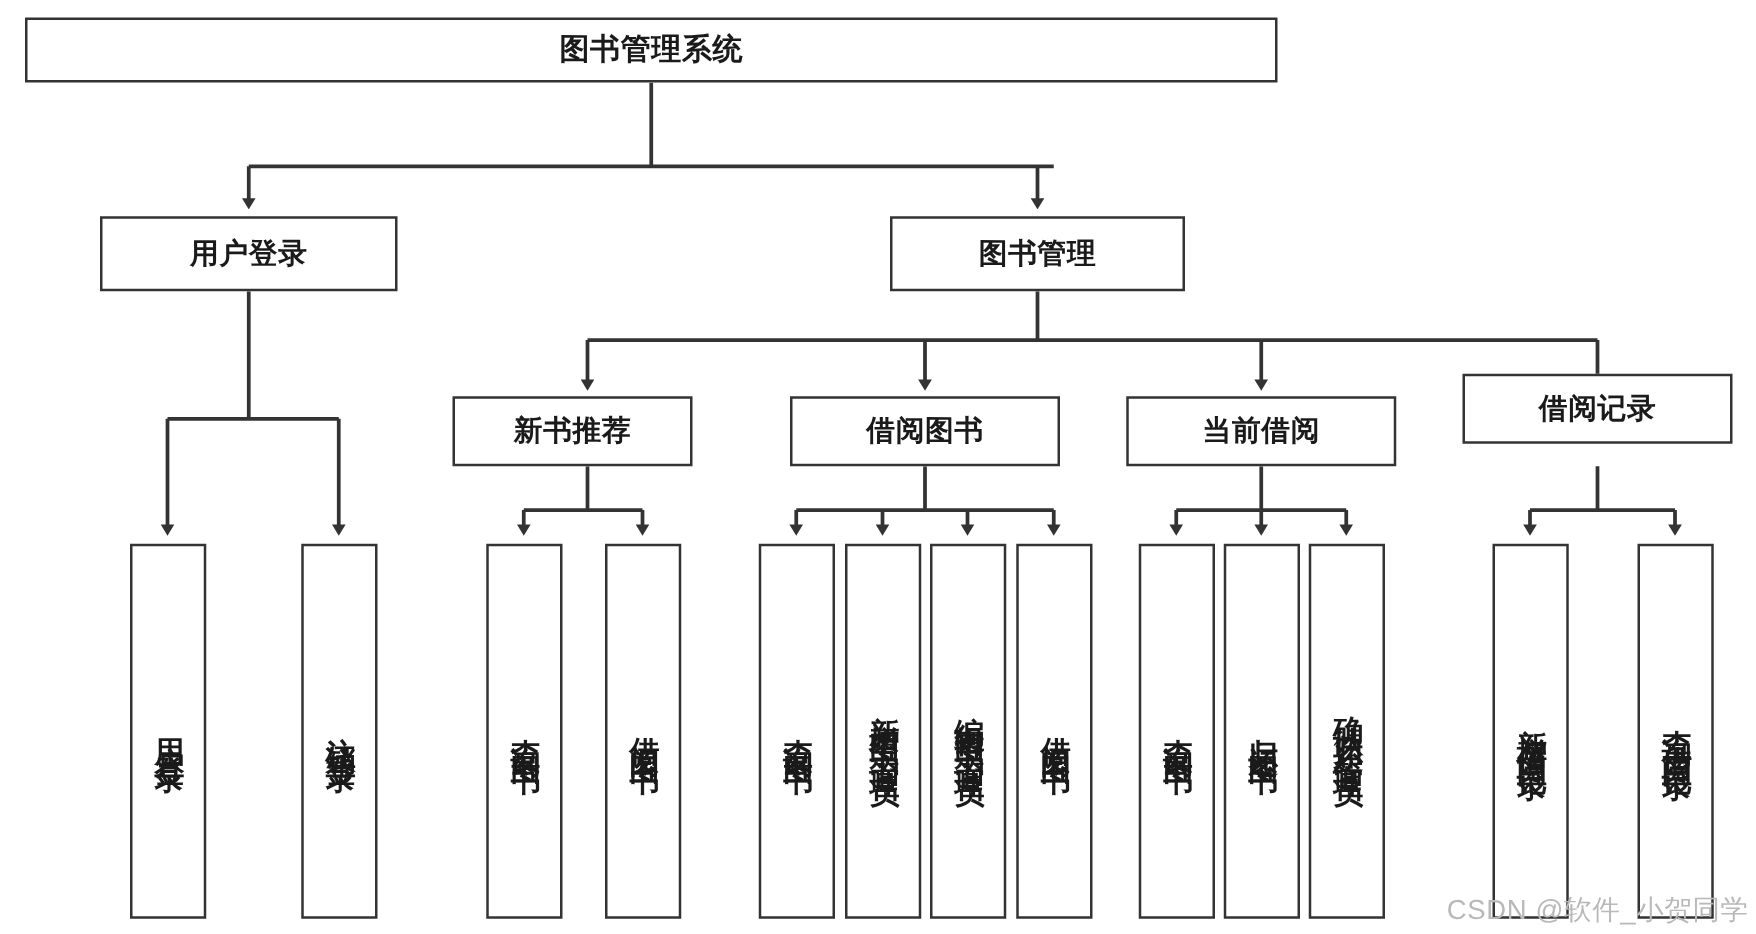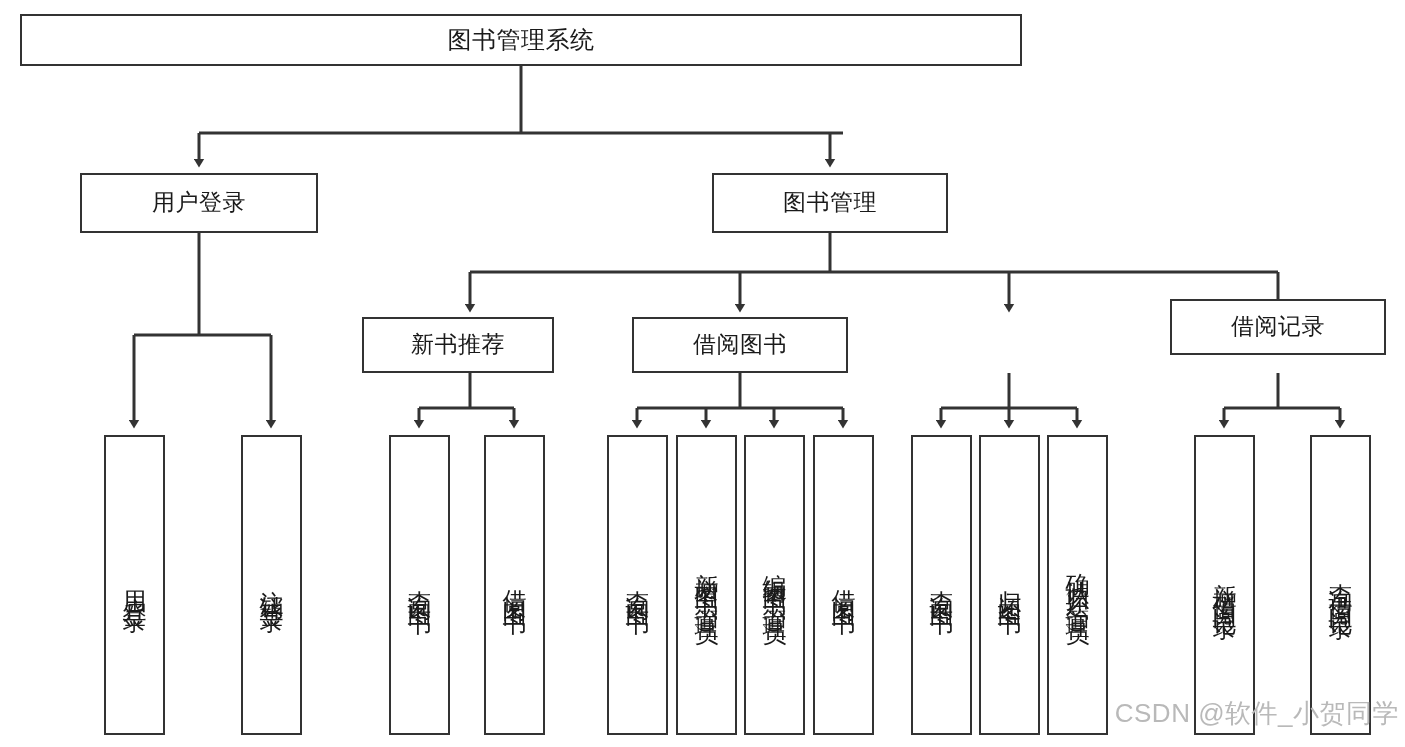--- a/index.html
+++ b/index.html
@@ -35,20 +35,21 @@
     align-items: center;
     justify-content: center;
     color: #1a1a1a;
     z-index: 2;
   }
   .node-label {
     display: block;
     text-align: right;
     line-height: 1.18;
     white-space: nowrap;
+    font-weight: bold;
   }
   
   .node.horiz .node-label {
     font-size: 23px;
     letter-spacing: 0.5px;
   }
   .node.root .node-label {
     font-size: 24px;
   }
   
@@ -62,22 +63,22 @@
     text-orientation: upright;
     font-size: 24px;
     line-height: 1.0;
     letter-spacing: 7px;
     white-space: nowrap;
     max-height: 286px;
   }
   .watermark {
     position: absolute;
     right: 6px;
-    bottom: 16px;
-    font-size: 26px;
+    bottom: 4px;
+    font-size: 22px;
     color: #b9b9b9;
     letter-spacing: 0.5px;
     z-index: 5;
     white-space: nowrap;
   }
 </style>
 </head>
 <body>
 
 <div id="canvas">
@@ -142,20 +143,23 @@
   <div class="node horiz" style="left:712px; top:173px; width:236px; height:60px;">
     <span class="node-label">图书管理</span>
   </div>
 
   <div class="node horiz" style="left:362px; top:317px; width:192px; height:56px;">
     <span class="node-label">新书推荐</span>
   </div>
   <div class="node horiz" style="left:632px; top:317px; width:216px; height:56px;">
     <span class="node-label">借阅图书</span>
   </div>
+  <div class="node horiz" style="left:901px; top:317px; width:216px; height:56px;">
+    <span class="node-label">当前借阅</span>
+  </div>
   <div class="node horiz" style="left:1170px; top:299px; width:216px; height:56px;">
     <span class="node-label">借阅记录</span>
   </div>
 
   <div class="node vert" style="left:104px; top:435px; width:61px; height:300px;">
     <span class="node-label">用户登录</span>
   </div>
   <div class="node vert" style="left:241px; top:435px; width:61px; height:300px;">
     <span class="node-label">注销登录</span>
   </div>

